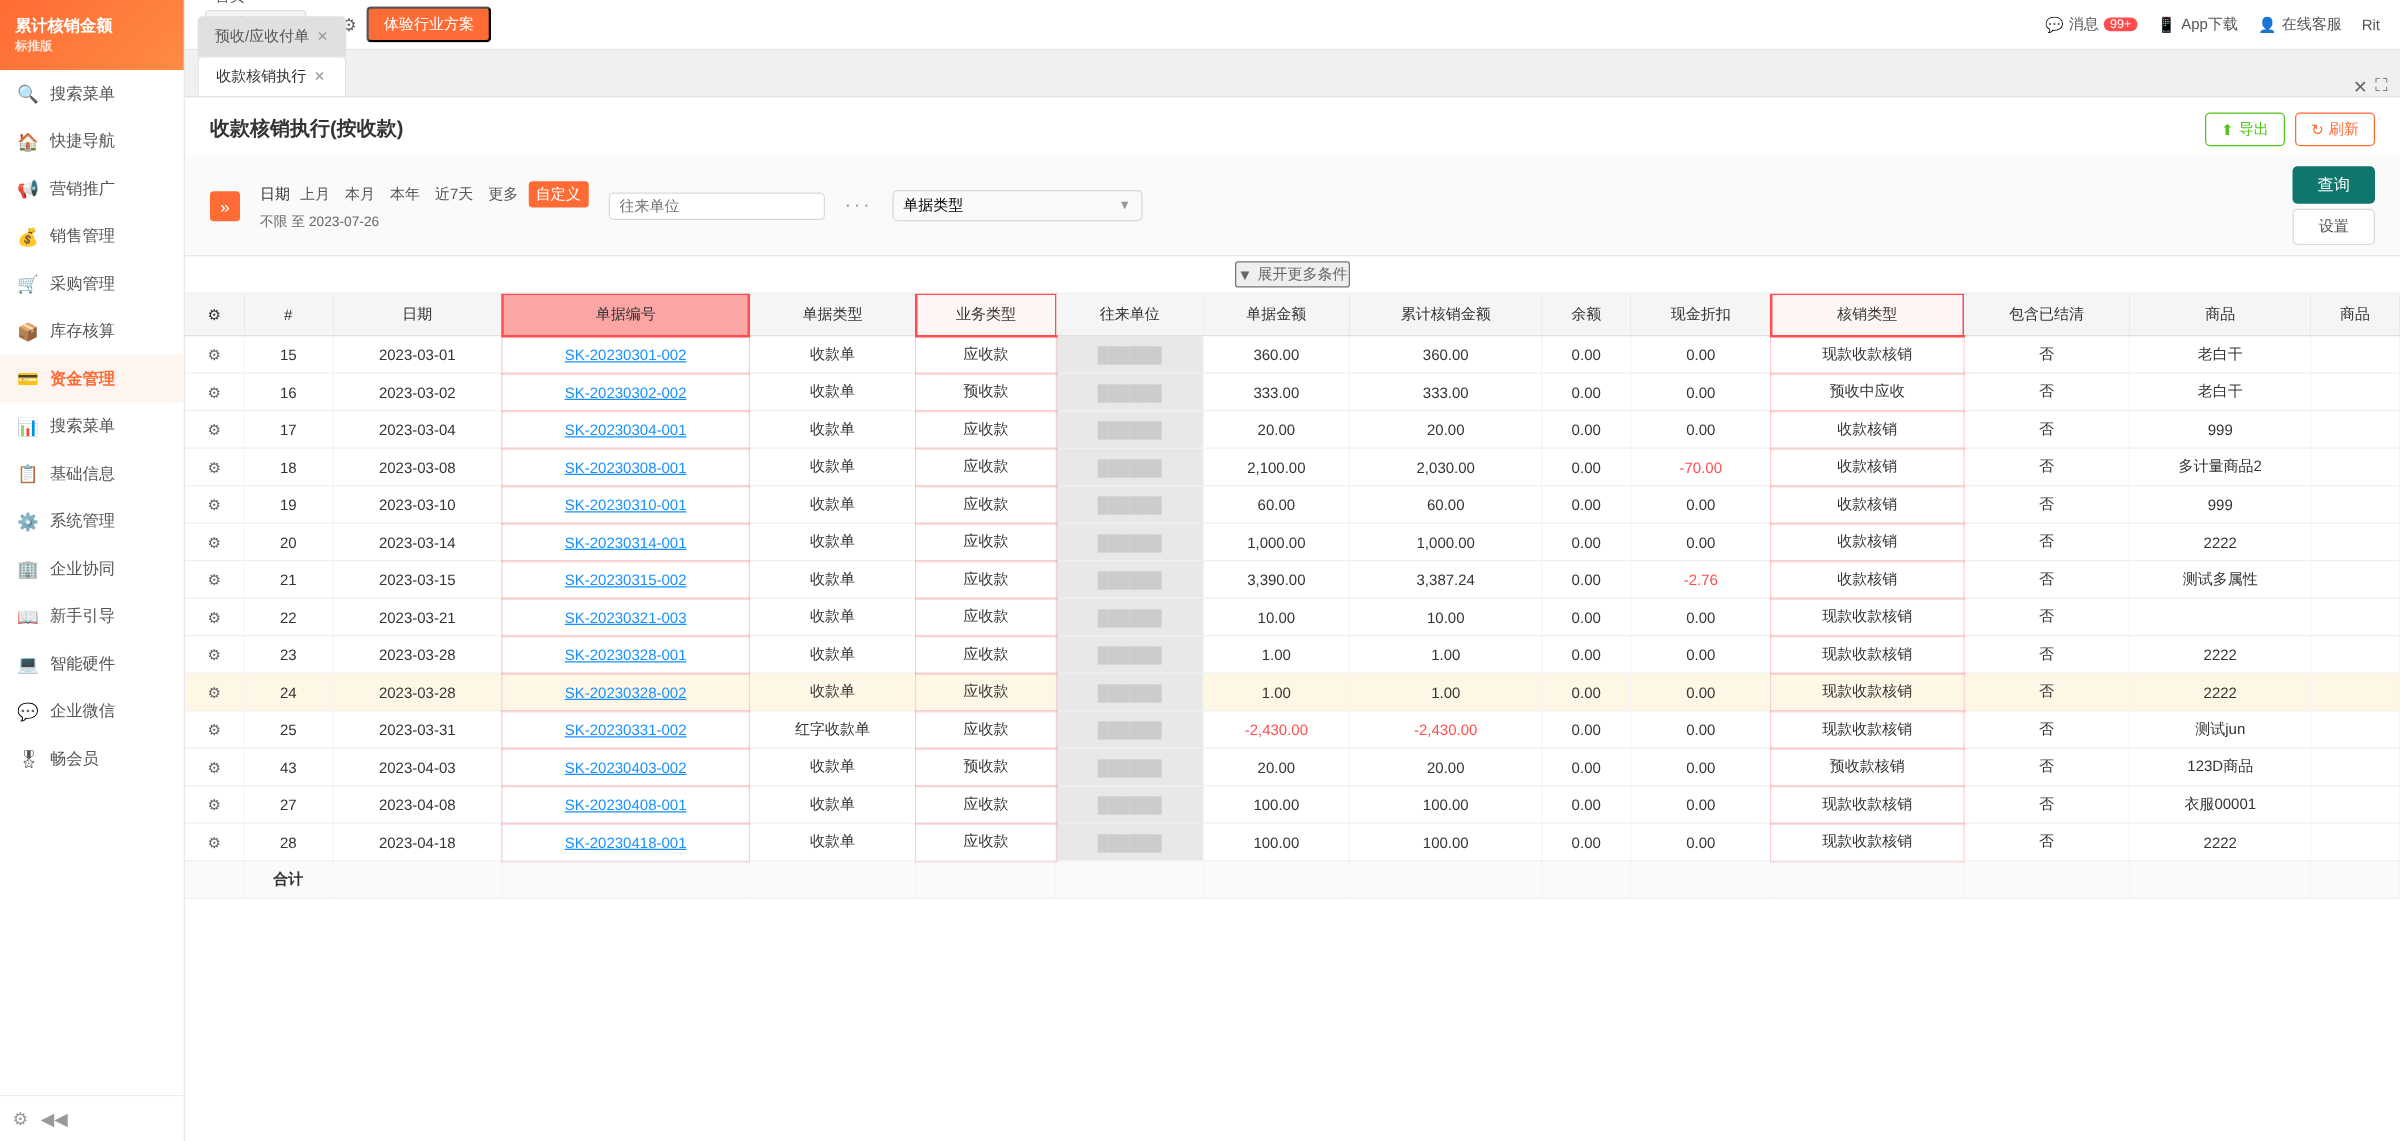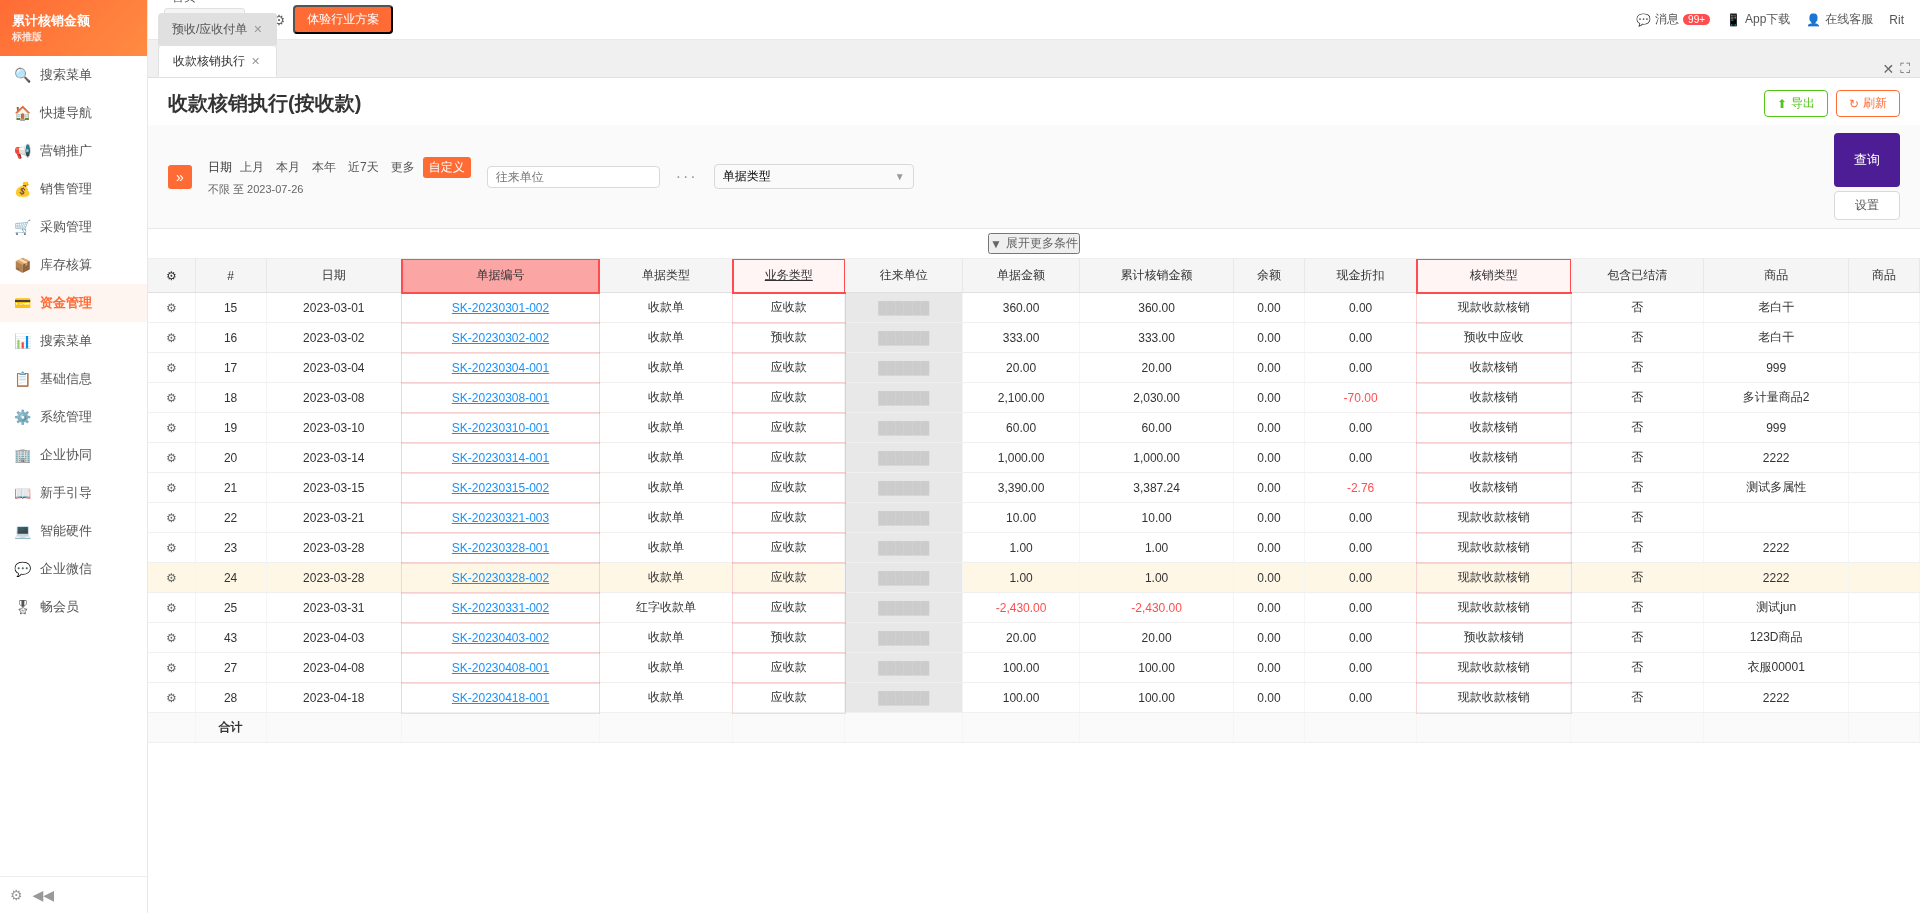--- a/index.html
+++ b/index.html
@@ -37,38 +37,38 @@
     .tab { height: 32px; padding: 0 14px; display: flex; align-items: center; gap: 6px; font-size: 12px; cursor: pointer; border-radius: 4px 4px 0 0; background: #e0e0e0; color: #555; }
     .tab.active { background: #fff; color: #333; font-weight: 500; border: 1px solid #e0e0e0; border-bottom: 1px solid #fff; }
     .tab-close { color: #999; font-size: 11px; cursor: pointer; }
     .tab-home { background: transparent; color: #555; }
     .tabbar-right { margin-left: auto; display: flex; align-items: center; gap: 6px; }
     .tab-window-btn { color: #666; font-size: 14px; cursor: pointer; }
 
     
     .content { flex: 1; overflow: hidden; display: flex; flex-direction: column; background: #fff; margin: 0; padding: 0; }
     .page-header { padding: 12px 20px 8px; display: flex; align-items: center; justify-content: space-between; }
-    .page-title { font-size: 20px; font-weight: bold; color: #333; }
+    .page-title { font-size: 16px; font-weight: bold; color: #333; }
     .page-actions { display: flex; gap: 8px; }
     .btn-export { color: #52c41a; border: 1px solid #52c41a; background: #fff; padding: 4px 12px; border-radius: 4px; font-size: 12px; cursor: pointer; display: flex; align-items: center; gap: 4px; }
     .btn-refresh { color: #ff6b35; border: 1px solid #ff6b35; background: #fff; padding: 4px 12px; border-radius: 4px; font-size: 12px; cursor: pointer; display: flex; align-items: center; gap: 4px; }
 
     
     .filter-bar { padding: 8px 20px; background: #fafafa; border-bottom: 1px solid #e8e8e8; display: flex; align-items: center; gap: 16px; flex-wrap: wrap; }
     .filter-toggle { width: 24px; height: 24px; background: #ff6b35; color: #fff; border: none; border-radius: 3px; cursor: pointer; display: flex; align-items: center; justify-content: center; font-size: 14px; }
     .filter-label { color: #333; font-size: 12px; white-space: nowrap; }
     .filter-date-options { display: flex; align-items: center; gap: 4px; }
     .filter-date-btn { color: #555; font-size: 12px; cursor: pointer; padding: 2px 4px; }
     .filter-date-btn.custom { color: #fff; background: #ff6b35; padding: 2px 6px; border-radius: 3px; }
     .filter-date-range { color: #666; font-size: 11px; display: block; margin-top: 2px; }
     .filter-input { border: 1px solid #d9d9d9; border-radius: 4px; padding: 3px 8px; font-size: 12px; color: #999; min-width: 160px; }
     .filter-dots { color: #999; font-size: 16px; letter-spacing: 2px; }
     .filter-select-wrap { display: flex; align-items: center; gap: 4px; border: 1px solid #d9d9d9; border-radius: 4px; padding: 3px 8px; min-width: 200px; }
     .filter-select-arrow { color: #999; font-size: 10px; }
-    .btn-query { background: #4c1d95; color: #fff; border: none; padding: 18px 20px; border-radius: 4px; font-size: 13px; cursor: pointer; }
+    .btn-query { background: #0f766e; color: #fff; border: none; padding: 6px 20px; border-radius: 4px; font-size: 13px; cursor: pointer; }
     .btn-setting { background: #fff; color: #555; border: 1px solid #d9d9d9; padding: 5px 16px; border-radius: 4px; font-size: 12px; cursor: pointer; }
 
     
     .expand-bar { padding: 4px 20px; display: flex; justify-content: center; border-bottom: 1px solid #eee; }
     .expand-btn { color: #666; font-size: 12px; cursor: pointer; display: flex; align-items: center; gap: 4px; }
 
     
     .table-wrap { flex: 1; overflow: auto; padding: 0; }
     table { width: 100%; border-collapse: collapse; font-size: 12px; }
     thead th { background: #f5f5f5; border-bottom: 1px solid #e0e0e0; border-right: 1px solid #e8e8e8; padding: 8px 8px; text-align: center; color: #333; font-weight: 500; white-space: nowrap; position: sticky; top: 0; z-index: 2; }
@@ -261,21 +261,21 @@
 
     <div class="table-wrap">
       <table>
         <thead id="table-head">
             <tr>
               <th>⚙</th>
               <th>#</th>
               <th>日期</th>
               <th style="outline: rgb(255, 77, 79) solid 2px; outline-offset: -1px; background: #fca5a5;">单据编号</th>
               <th>单据类型</th>
-              <th style="outline: rgb(255, 77, 79) solid 2px; outline-offset: -1px; background: rgb(255, 245, 245); text-decoration: underline;">业务类型</th>
+              <th style="outline: rgb(255, 77, 79) solid 2px; outline-offset: -1px; background: rgb(255, 245, 245);">业务类型</th>
               <th>往来单位</th>
               <th>单据金额</th>
               <th>累计核销金额</th>
               <th>余额</th>
               <th>现金折扣</th>
               <th style="outline: rgb(255, 77, 79) solid 2px; outline-offset: -1px; background: rgb(255, 245, 245); margin-top: 47px;">核销类型</th>
               <th>包含已结清</th>
               <th>商品</th>
               <th>商品</th>
             </tr>

